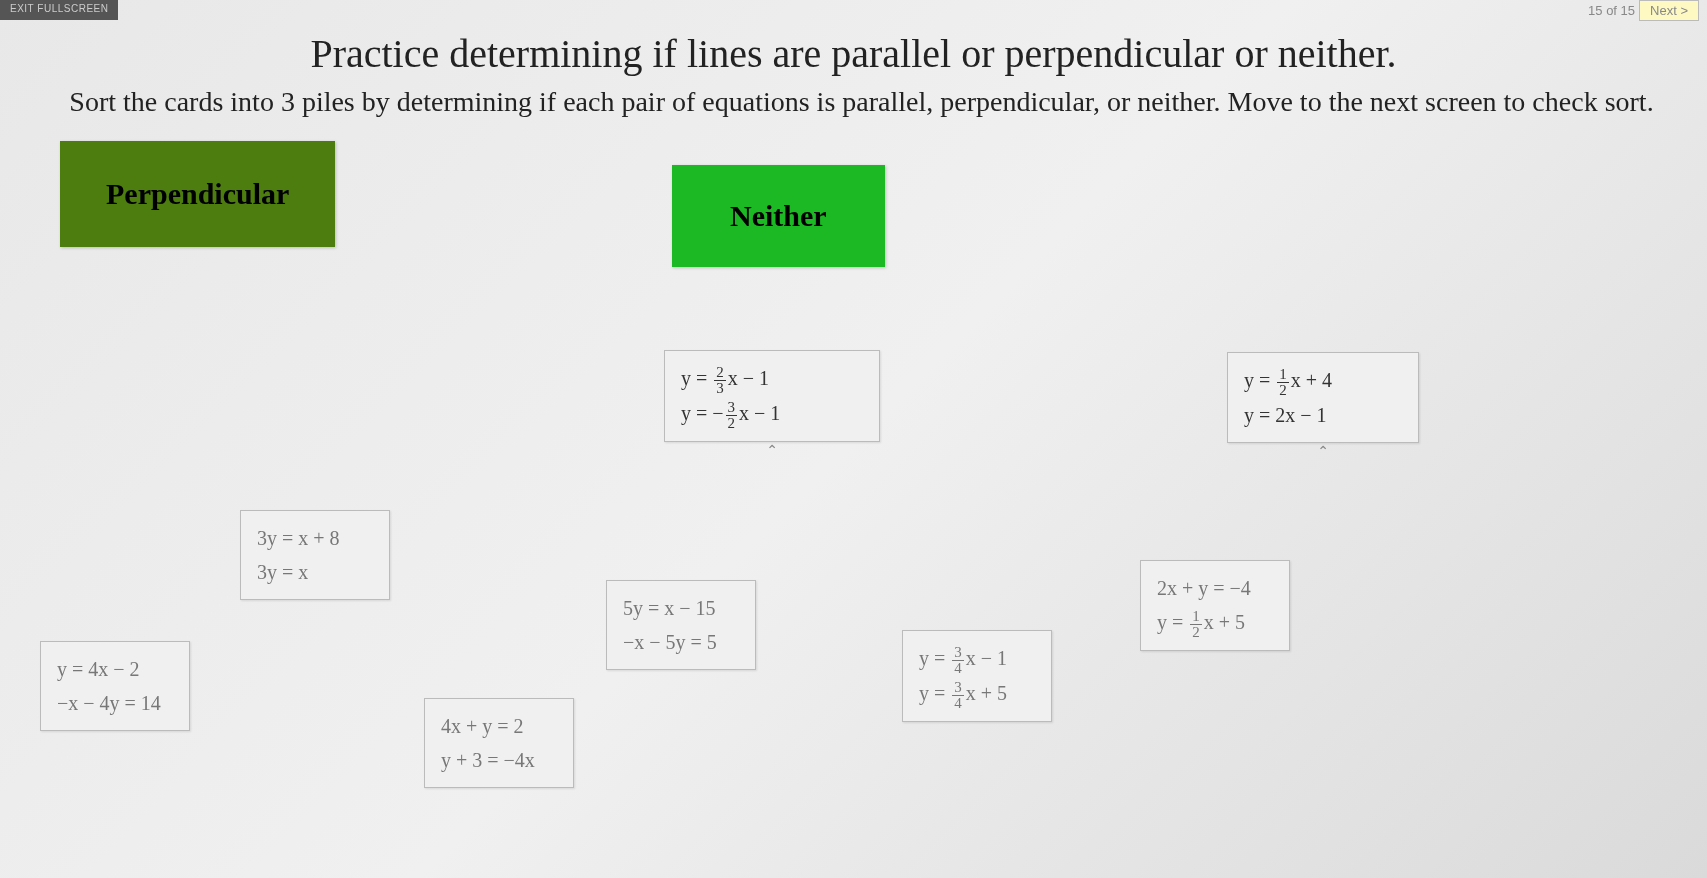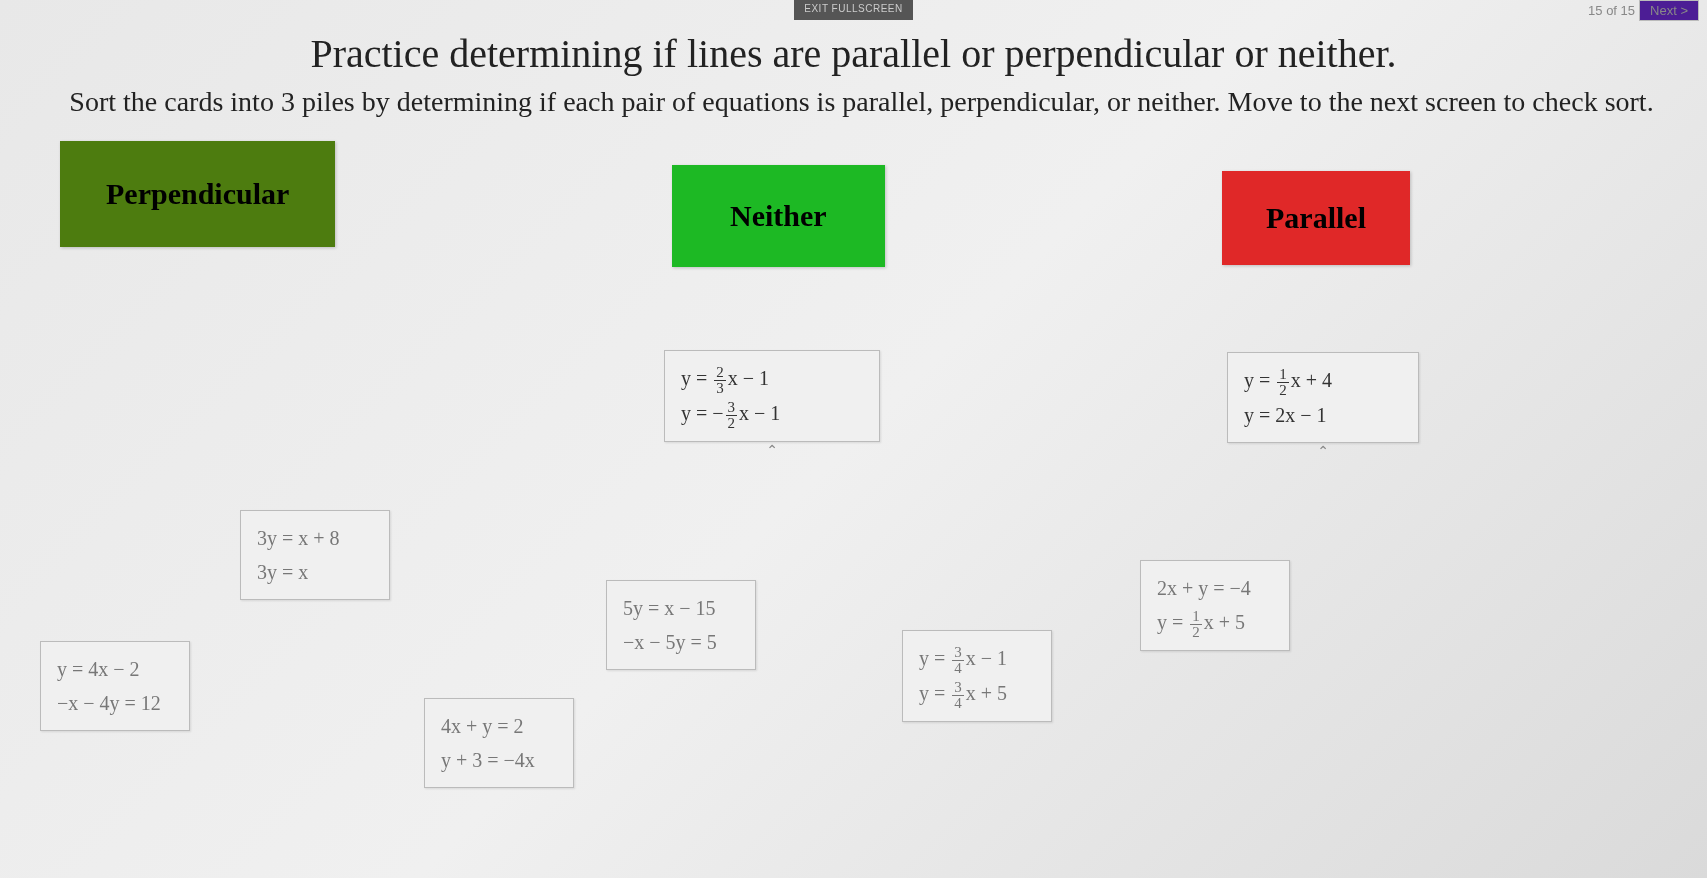--- a/index.html
+++ b/index.html
@@ -11,21 +11,21 @@
       position: relative;
       overflow: hidden;
     }
     .top-bar {
       position: absolute;
       top: 0;
       left: 0;
       right: 0;
       height: 20px;
       display: flex;
-      justify-content: center;
+      justify-content: flex-start;
     }
     .exit-fs {
       background: #555;
       color: #ccc;
       font-family: Arial, sans-serif;
       font-size: 10px;
       padding: 3px 10px;
       letter-spacing: 0.5px;
     }
     .top-right {
@@ -36,21 +36,21 @@
       align-items: center;
       gap: 4px;
       padding: 0 8px;
       color: #888;
       font-family: Arial, sans-serif;
       font-size: 13px;
     }
     .top-right .nav-btn {
       border: 1px solid #bbb;
       padding: 2px 10px;
-      background: #4c1d95;
+      background: #fef9c3;
       cursor: pointer;
     }
     .header {
       text-align: center;
       padding-top: 30px;
     }
     .title {
       font-size: 40px;
       color: #222;
       font-weight: normal;
@@ -134,21 +134,20 @@
 </div>
 
 <div class="header">
   <h1 class="title">Practice determining if lines are parallel or perpendicular or neither.</h1>
   <div class="subtitle">Sort the cards into 3 piles by determining if each pair of equations is parallel, perpendicular, or neither.  Move to the next screen to check sort.</div>
 </div>
 
 <div class="piles">
   <div class="pile-label pile-perp">Perpendicular</div>
   <div class="pile-label pile-neither">Neither</div>
-  <div class="pile-label pile-parallel">Parallel</div>
 </div>
 
 <div class="card bright c-neither-top">
   <div class="eq">
     <span>y = </span><span class="frac">
         <span class="num">2</span>
         <span class="den">3</span>
       </span><span>x − 1</span>
   </div>
   <div class="eq">
@@ -171,21 +170,21 @@
   <span class="caret">⌃</span>
 </div>
 
 <div class="card c-3y">
   <div class="eq">3y = x + 8</div>
   <div class="eq">3y = x</div>
 </div>
 
 <div class="card c-4x2">
   <div class="eq">y = 4x − 2</div>
-  <div class="eq">−x − 4y = 12</div>
+  <div class="eq">−x − 4y = 14</div>
 </div>
 
 <div class="card c-5y">
   <div class="eq">5y = x − 15</div>
   <div class="eq">−x − 5y = 5</div>
 </div>
 
 <div class="card c-4xy">
   <div class="eq">4x + y = 2</div>
   <div class="eq">y + 3 = −4x</div>

